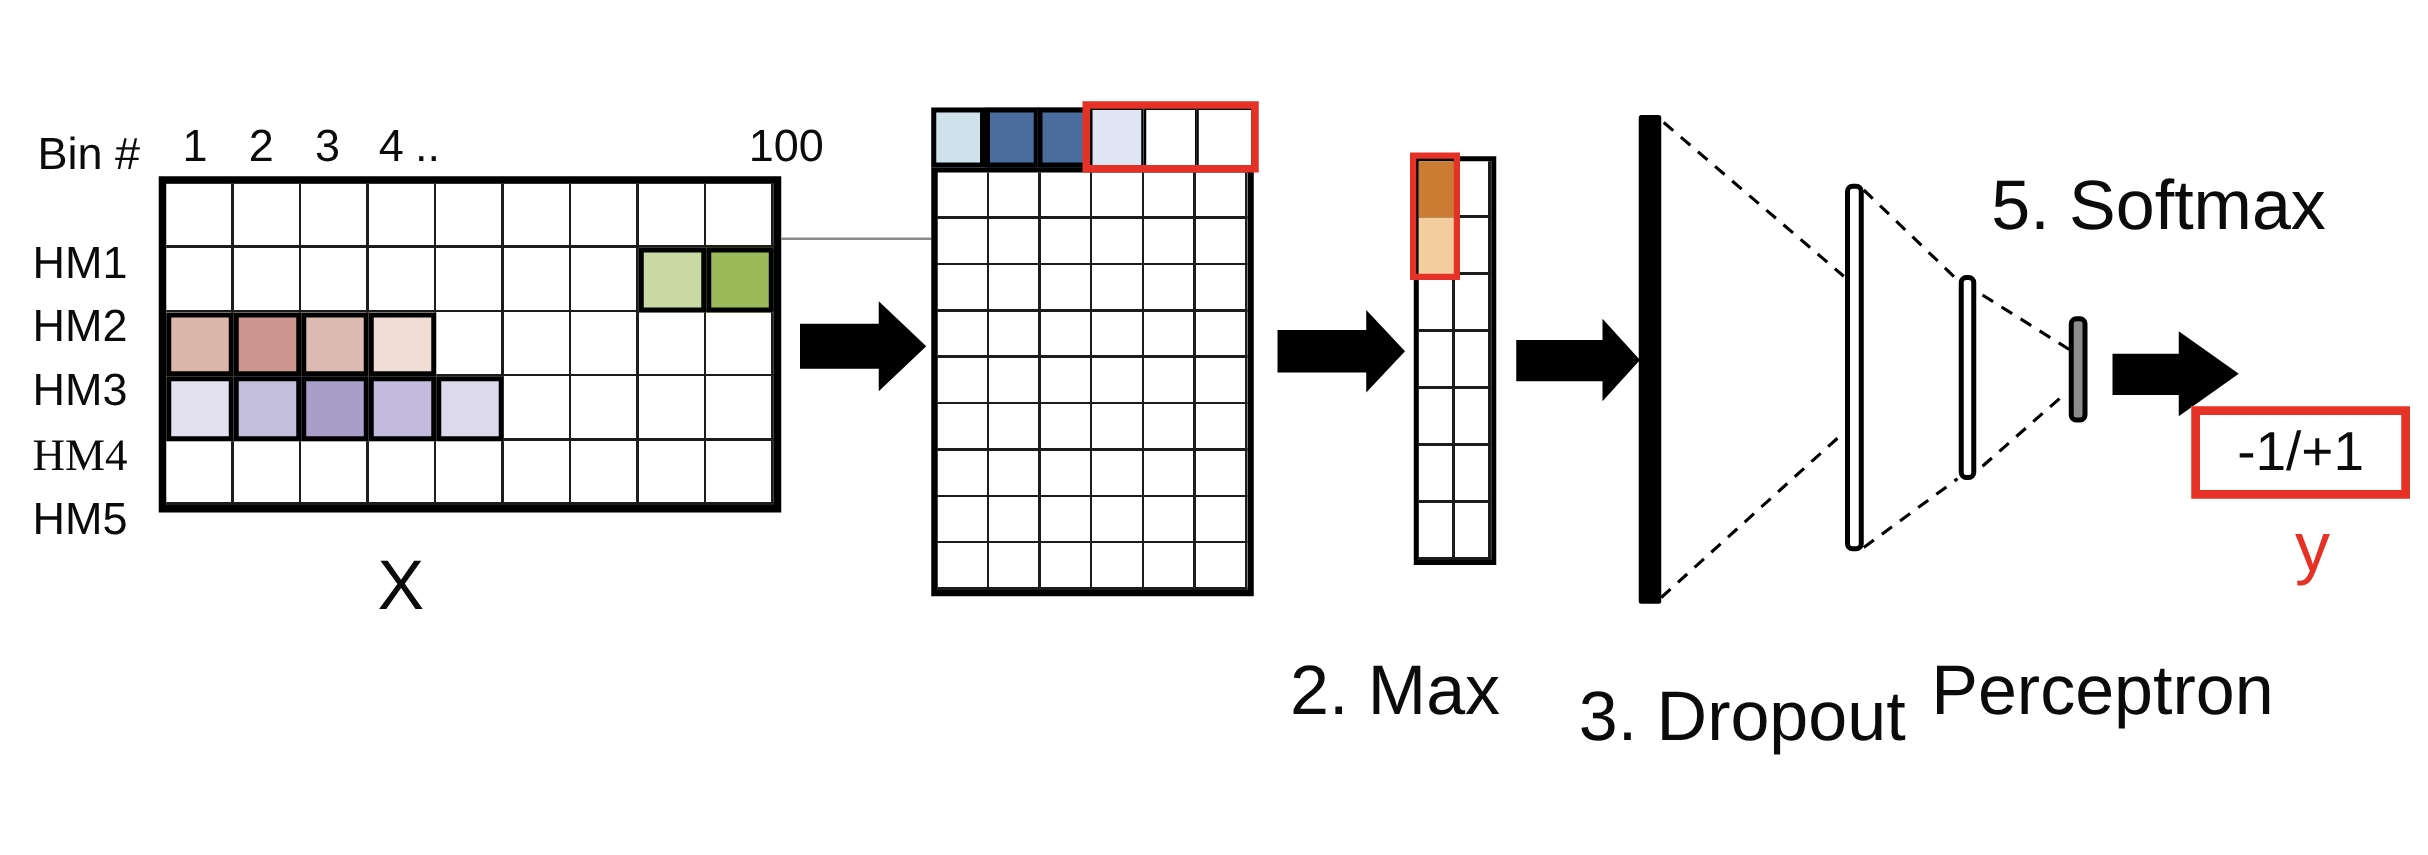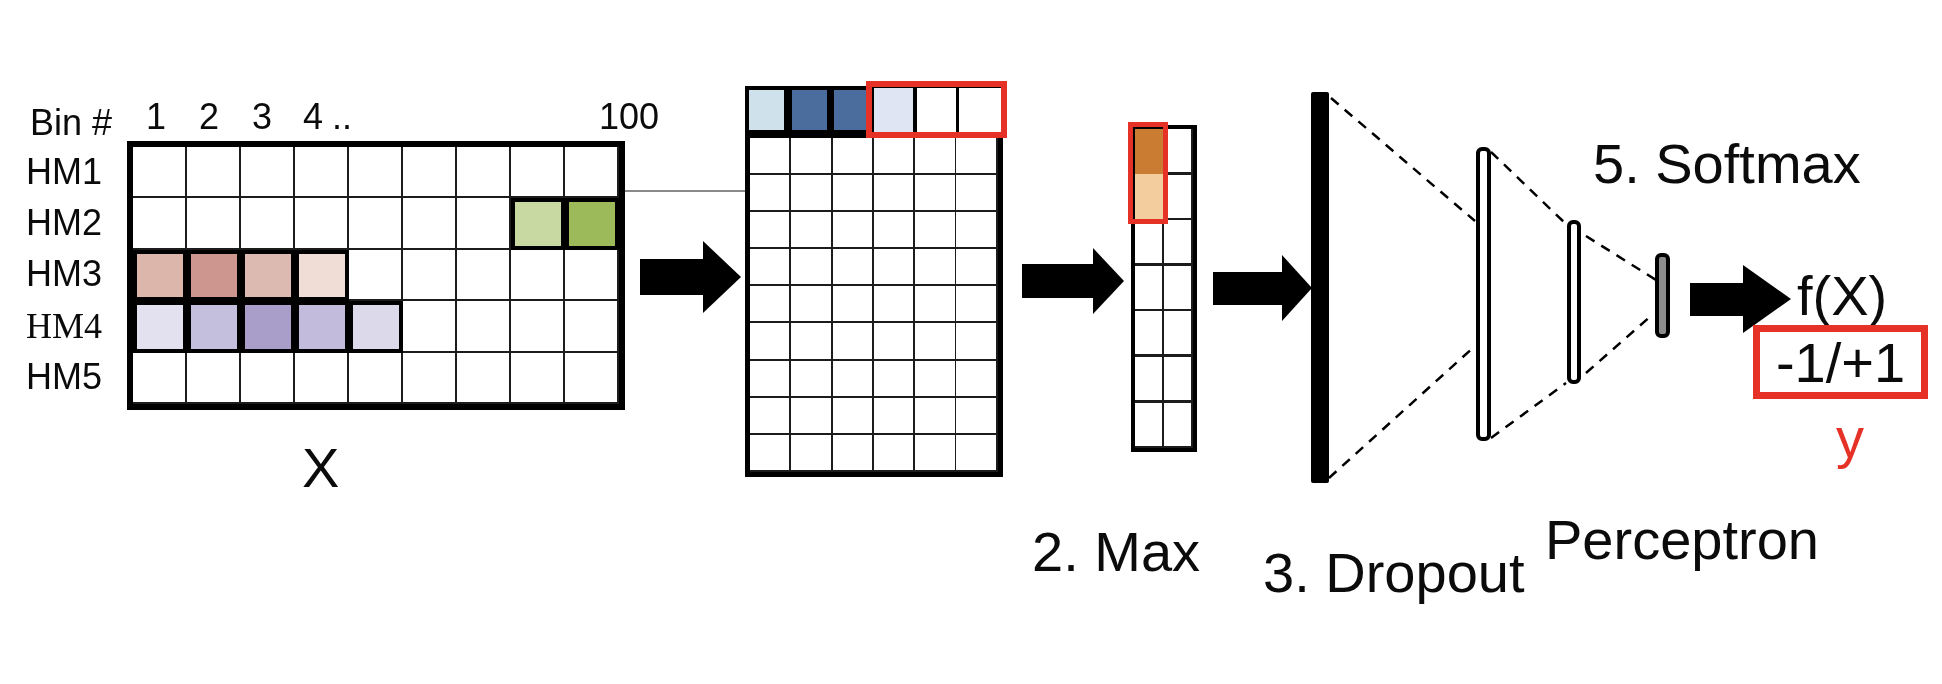--- a/index.html
+++ b/index.html
@@ -20,36 +20,36 @@
     background-image:
       repeating-linear-gradient(90deg,transparent 0 26.5px,#1c1c1c 26.5px 29px),
       repeating-linear-gradient(180deg,transparent 0 43.1px,#1c1c1c 43.1px 45.6px);}
   
   .cell{position:absolute;box-sizing:border-box;border:4px solid #000;}
   .thin-cell{position:absolute;box-sizing:border-box;border:2px solid #000;}
   .red-frame{position:absolute;box-sizing:border-box;background:transparent;}
   
   .small-label{position:absolute;font-size:36px;line-height:40px;white-space:nowrap;}
   .big-label{position:absolute;font-size:56px;line-height:60px;white-space:nowrap;letter-spacing:0px;}
-  .row-label{width:92px;text-align:right;left:10px;}
+  .row-label{width:92px;text-align:right;left:10px;margin-top:38px;}
   .col-label{transform:translateX(-50%);}
   .serif{font-family:Liberation Serif, serif;}
   
   .arrow-tail{position:absolute;background:#000;}
   .arrow-head{position:absolute;width:0;height:0;border-style:solid;
               border-color:transparent transparent transparent #000;}
   
   .mlp-bar{position:absolute;box-sizing:border-box;border:4px solid #000;border-radius:6px;background:#fff;}
   #dropout-bar{position:absolute;left:1311px;top:92px;width:18px;height:391px;background:#000;border-radius:2px;}
   
   #zoom-line{position:absolute;left:625px;top:190px;width:120px;height:2px;background:#8a8a8a;}
   #dash-svg{position:absolute;left:0;top:0;pointer-events:none;}
   #output-box{position:absolute;left:1753px;top:325px;width:175px;height:74px;box-sizing:border-box;
               border:7px solid #e63226;background:#fff;display:flex;align-items:center;justify-content:center;
-              font-size:56px;}
+              font-size:44px;}
 </style>
 </head>
 <body>
 
 <div id="canvas">
 
   <div class="small-label" style="left:30px;top:103px;width:80px;text-align:right;">Bin #</div>
   <div class="small-label col-label" style="left:156px;top:97px;">1</div>
   <div class="small-label col-label" style="left:209px;top:97px;">2</div>
   <div class="small-label col-label" style="left:262px;top:97px;">3</div>
@@ -117,24 +117,23 @@
     <line x1="1329" y1="478" x2="1475" y2="346" stroke="#000" stroke-width="2.5" stroke-dasharray="10 8"></line>
     <line x1="1491" y1="152" x2="1566" y2="224" stroke="#000" stroke-width="2.5" stroke-dasharray="10 8"></line>
     <line x1="1491" y1="438" x2="1566" y2="383" stroke="#000" stroke-width="2.5" stroke-dasharray="10 8"></line>
     <line x1="1586" y1="236" x2="1656" y2="280" stroke="#000" stroke-width="2.5" stroke-dasharray="10 8"></line>
     <line x1="1586" y1="373" x2="1652" y2="315" stroke="#000" stroke-width="2.5" stroke-dasharray="10 8"></line>
   </svg>
 
   <div class="arrow-tail" style="left:1690px;top:283px;width:54px;height:33px;"></div>
   <div class="arrow-head" style="left:1743px;top:265px;border-width:34px 0 34px 48px;"></div>
 
-  <div class="big-label" style="left:1797px;top:266px;">f(X)</div>
   <div id="output-box" style="border-color: rgb(230, 50, 38);">
     <span>-1/+1</span>
   </div>
   <div class="big-label" style="left: 1836px; top: 408px; color: rgb(230, 50, 38);">y</div>
 
   <div class="big-label" style="left:1032px;top:522px;">2. Max</div>
   <div class="big-label" style="left:1263px;top:543px;">3. Dropout</div>
-  <div class="big-label" style="left:1545px;top:510px;">Perceptron</div>
+  <div class="big-label" style="left:1545px;top:522px;">Perceptron</div>
   <div class="big-label" style="left:1593px;top:134px;">5. Softmax</div>
 
 </div>
 
 </body></html>

